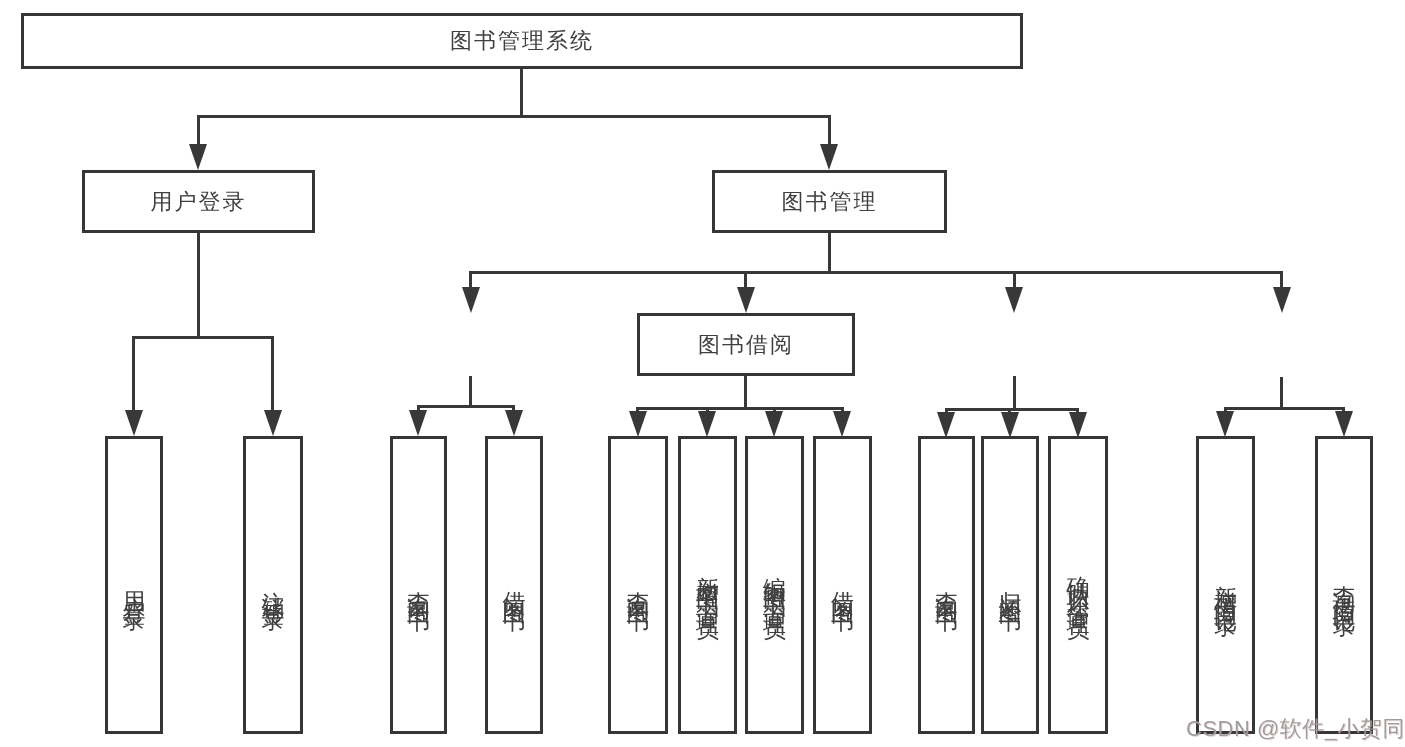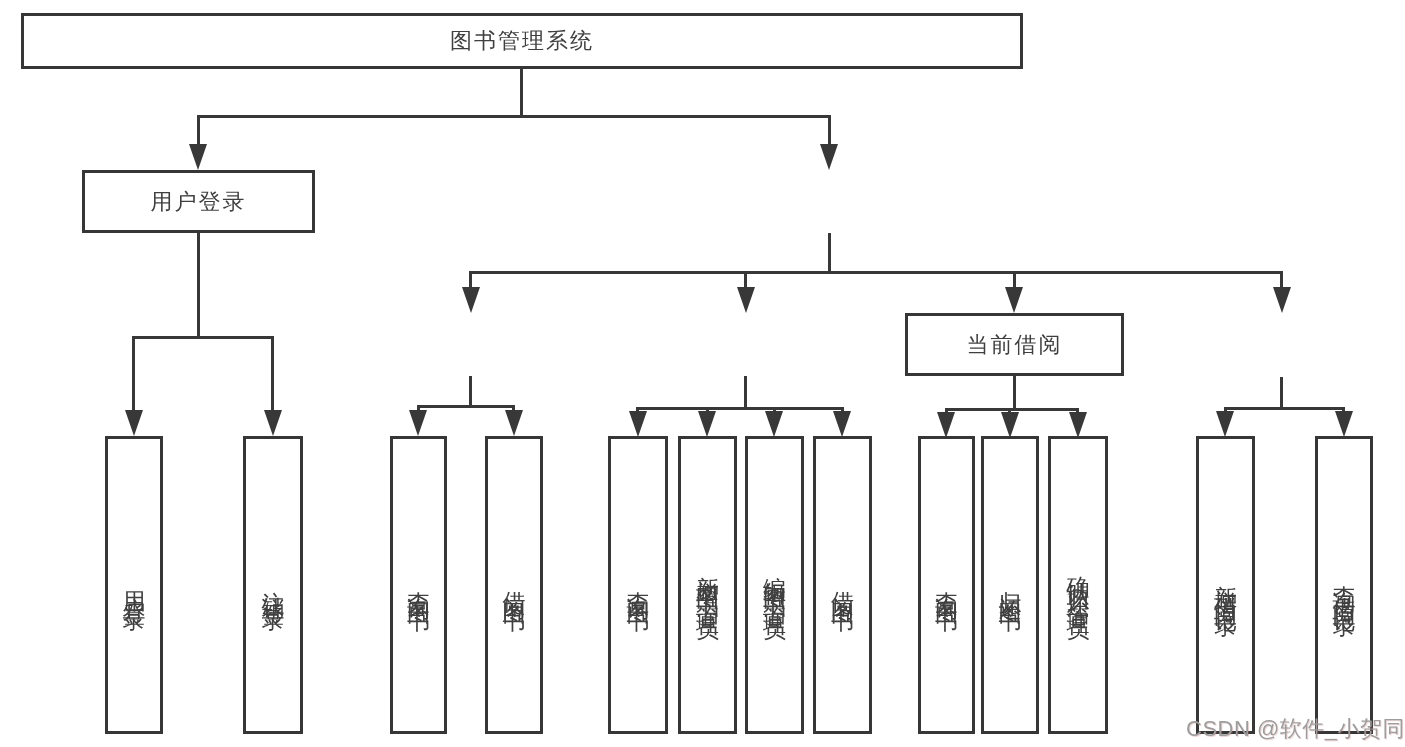--- a/index.html
+++ b/index.html
@@ -74,23 +74,26 @@
 
 <div class="stage">
 
   <div class="box" style="left:21px;top:13px;width:1002px;height:56px">
     <span class="hlabel">图书管理系统</span>
   </div>
 
   <div class="box" style="left:82px;top:170px;width:233px;height:63px">
     <span class="hlabel">用户登录</span>
   </div>
+  <div class="box" style="left:712px;top:170px;width:235px;height:63px">
+    <span class="hlabel">图书管理</span>
+  </div>
 
-  <div class="box" style="left:905px;top:313px;width:219px;height:63px">
-    <span class="hlabel">当前借阅</span>
+  <div class="box" style="left:637px;top:313px;width:218px;height:63px">
+    <span class="hlabel">图书借阅</span>
   </div>
 
   <div class="box vbox" style="left:105px;width:58px">
     <span class="vlabel">用户登录</span>
   </div>
   <div class="box vbox" style="left:243px;width:60px">
     <span class="vlabel">注销登录</span>
   </div>
   <div class="box vbox" style="left:390px;width:57px">
     <span class="vlabel">查询图书</span>

